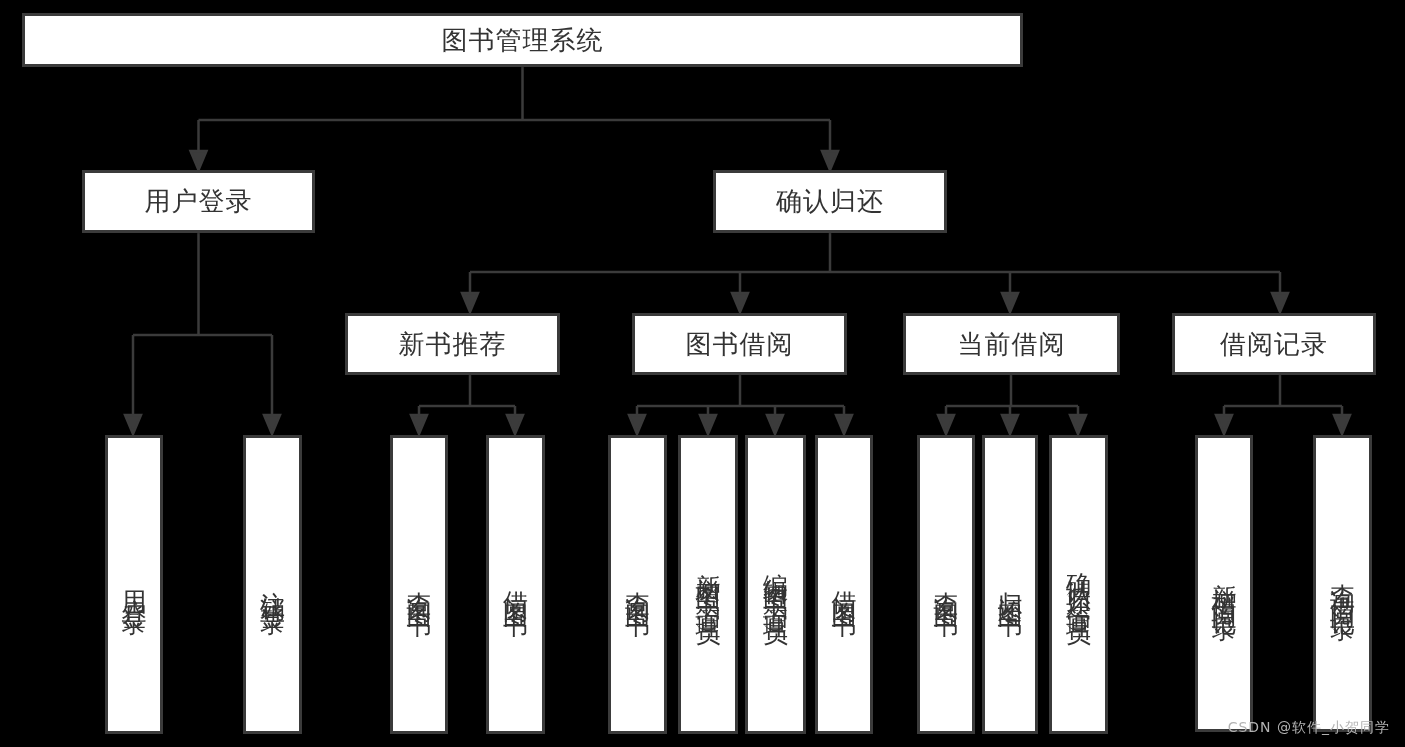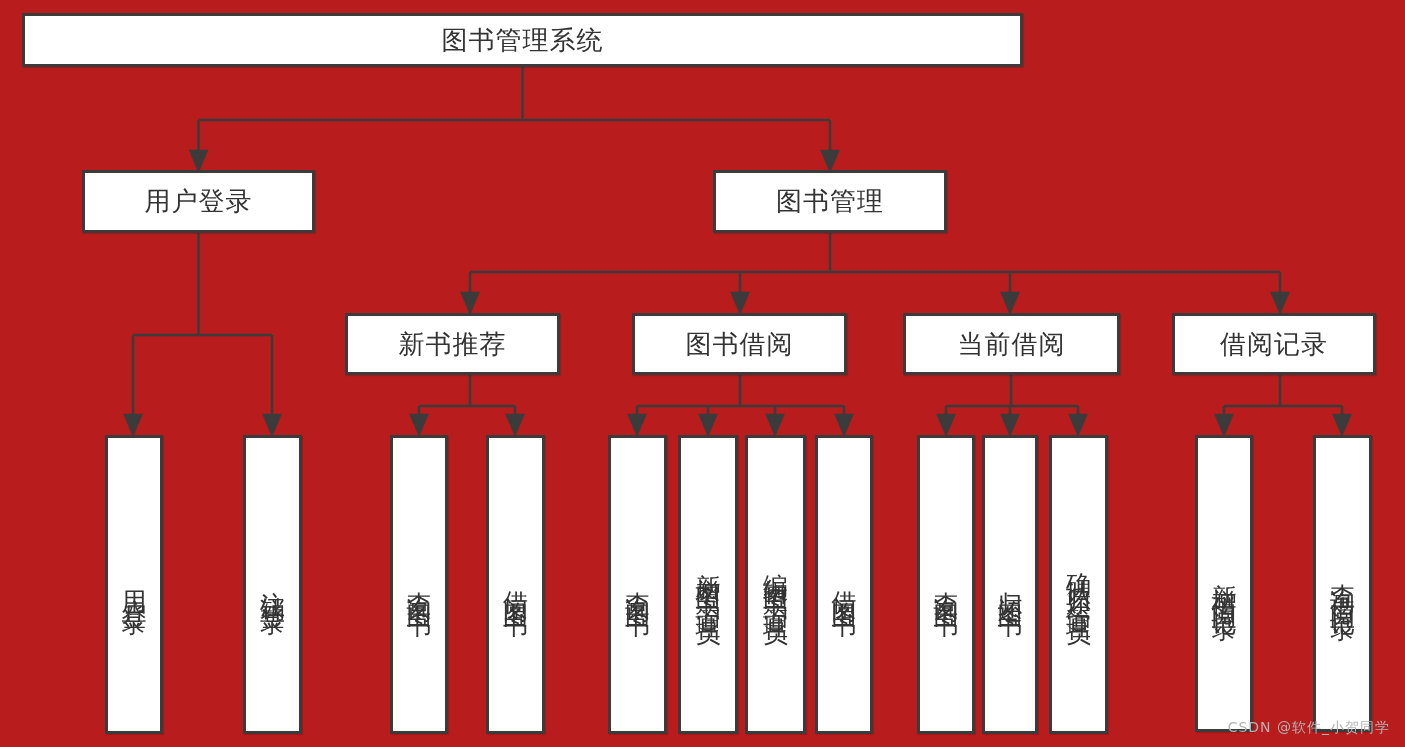--- a/index.html
+++ b/index.html
@@ -1,17 +1,17 @@
 <!DOCTYPE html>
 <html><head>
 <meta charset="utf-8">
 <style>
   html,body { margin:0; padding:0; background:#ffffff; }
   .canvas {
-    position:relative; width:1405px; height:747px; background:#b91c1c;
+    position:relative; width:1405px; height:747px; background:#000000;
     font-family:"DejaVu Sans", sans-serif; overflow:hidden;
   }
   svg.connectors { position:absolute; left:0; top:0; z-index:0; pointer-events:none; }
   .box {
     position:absolute; box-sizing:border-box; z-index:1;
     border:3px solid #3b3b3b; background:#ffffff; color:#333333;
     display:flex; align-items:center; justify-content:center;
     box-shadow:1px 1px 1px rgba(0,0,0,0.12);
   }
   .box.h span { font-size:26px; letter-spacing:1px; white-space:nowrap; }
@@ -80,21 +80,21 @@
   </svg>
 
   <div class="box h" style="left:22px;top:13px;width:1001px;height:54px">
     <span>图书管理系统</span>
   </div>
 
   <div class="box h" style="left:82px;top:170px;width:233px;height:63px">
     <span>用户登录</span>
   </div>
   <div class="box h" style="left:713px;top:170px;width:234px;height:63px">
-    <span>图书管理</span>
+    <span>确认归还</span>
   </div>
 
   <div class="box h" style="left:345px;top:313px;width:215px;height:62px">
     <span>新书推荐</span>
   </div>
   <div class="box h" style="left:632px;top:313px;width:215px;height:62px">
     <span>图书借阅</span>
   </div>
   <div class="box h" style="left:903px;top:313px;width:217px;height:62px">
     <span>当前借阅</span>

